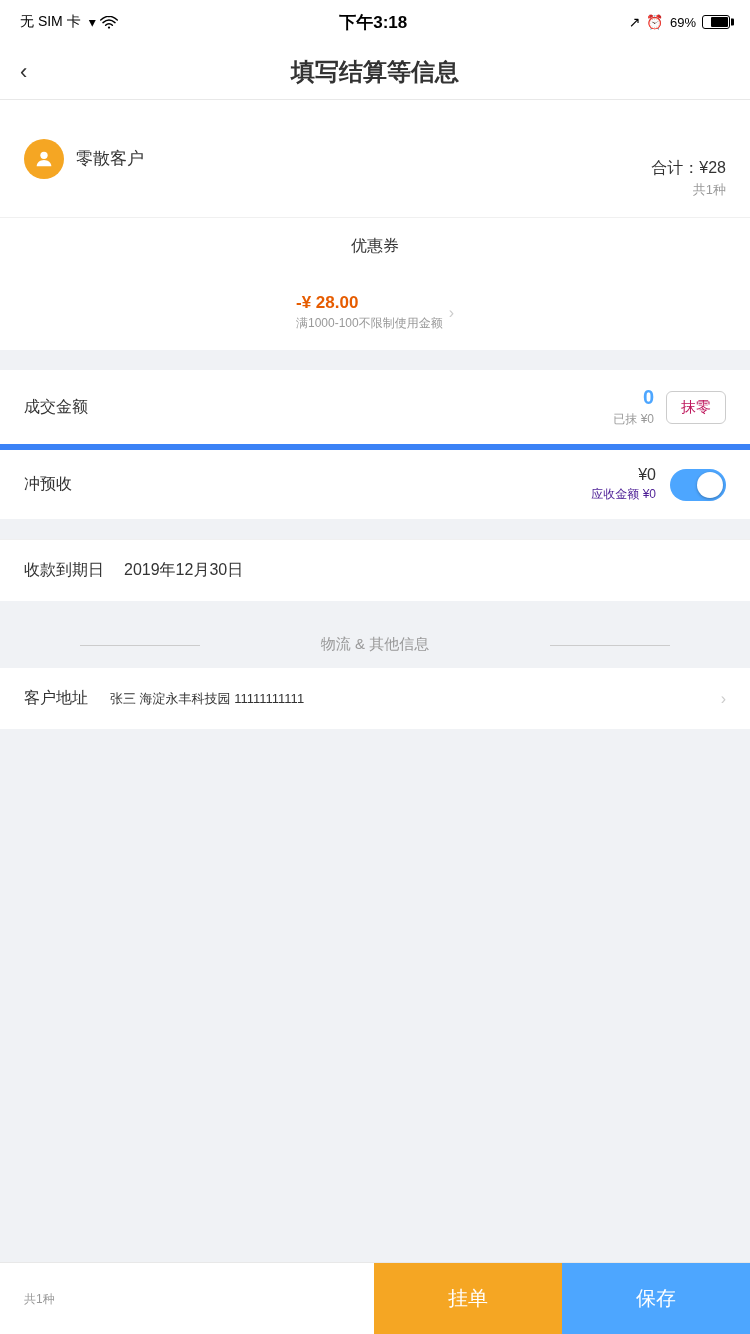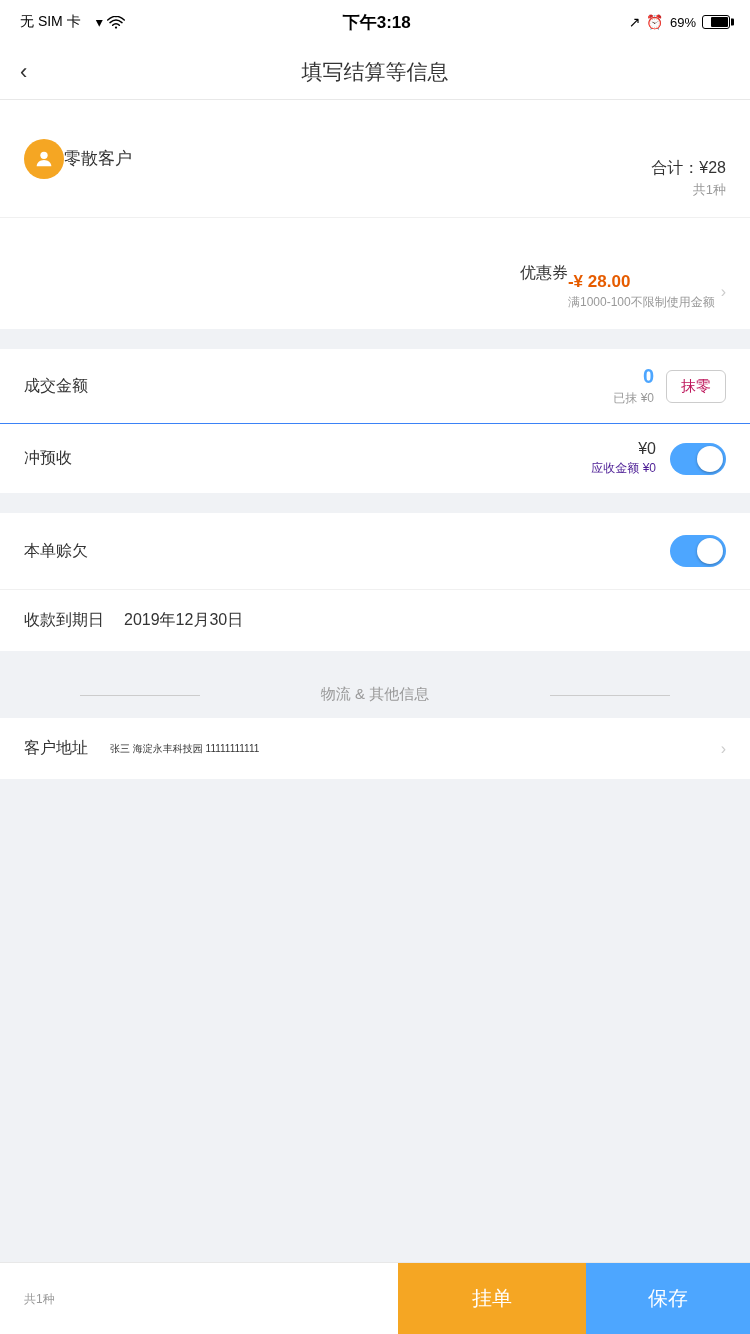--- a/index.html
+++ b/index.html
@@ -17,21 +17,21 @@
     .status-bar {
       background: #fff;
       height: 44px;
       display: flex;
       align-items: center;
       justify-content: space-between;
       padding: 0 20px;
       font-size: 14px;
       font-weight: 500;
     }
-    .status-left { display: flex; align-items: center; gap: 15px; font-size: 14px; color: #000; }
+    .status-left { display: flex; align-items: center; gap: 8px; font-size: 14px; color: #000; }
     .status-center { font-size: 17px; font-weight: 600; color: #000; }
     .status-right { display: flex; align-items: center; gap: 6px; font-size: 13px; color: #000; }
     .wifi-icon { font-size: 14px; }
     .battery-box {
       display: inline-flex; align-items: center; justify-content: flex-end;
       width: 28px; height: 14px; border: 1.5px solid #000; border-radius: 3px; padding: 1px;
       position: relative;
     }
     .battery-box::after {
       content: '';
@@ -54,22 +54,22 @@
       font-size: 22px;
       color: #333;
       cursor: pointer;
       padding: 8px;
       margin-left: -8px;
     }
     .nav-title {
       position: absolute;
       left: 50%;
       transform: translateX(-50%);
-      font-size: 21px;
-      font-weight: 400;
+      font-size: 24px;
+      font-weight: 700;
       color: #333;
     }
 
     
     .content {
       padding-bottom: 80px;
     }
 
     
     .section {
@@ -78,61 +78,62 @@
     }
 
     
     .customer-row {
       display: flex;
       align-items: center;
       justify-content: space-between;
       padding: 18px 24px;
       background: #fff;
     }
-    .customer-left { display: flex; align-items: center; gap: 0; }
+    .customer-left { display: flex; align-items: center; gap: 12px; }
     .customer-avatar {
       width: 40px; height: 40px; border-radius: 50%;
       background: #f5a623;
       display: flex; align-items: center; justify-content: center;
       font-size: 20px; color: #fff;
     }
     .customer-name { font-size: 17px; color: #333; font-weight: 500; }
     .customer-right { text-align: right; margin-top: 40px; }
     .customer-total { font-size: 16px; color: #333; }
     .customer-count { font-size: 13px; color: #999; margin-top: 2px; }
 
     
     .coupon-row {
       display: flex;
       align-items: center;
-      justify-content: flex-end;
+      justify-content: flex-start;
       padding: 18px 24px;
       background: #fff;
       border-top: 1px solid #f0f0f0;
       cursor: pointer;
+      flex-direction: column;
     }
     .coupon-label { font-size: 16px; color: #333; }
     .coupon-amount { font-size: 17px; color: #e65c00; font-weight: 600; }
     .coupon-desc { font-size: 12px; color: #999; margin-top: 2px; text-align: right; }
     .coupon-chevron { font-size: 16px; color: #ccc; }
 
     
     .divider-section {
       height: 10px;
       background: #f0f2f5;
     }
 
     
     .form-row {
       display: flex;
       align-items: center;
       justify-content: space-between;
       padding: 16px 24px;
       background: #fff;
-      border-bottom: 1px solid #3b82f6;
+      border-bottom: 6px solid #3b82f6;
     }
     .form-label { font-size: 16px; color: #333; }
     .form-right { display: flex; align-items: center; gap: 12px; text-align: right; }
 
     
     .amount-input {
       font-size: 20px;
       color: #4da6ff;
       font-weight: 600;
       border: none;
@@ -220,21 +221,21 @@
     .address-row {
       display: flex;
       align-items: center;
       padding: 20px 24px;
       background: #fff;
       cursor: pointer;
       justify-content: space-between;
       border-radius: 14px;
     }
     .address-label { font-size: 16px; color: #333; min-width: 70px; }
-    .address-value { font-size: 10px; color: #333; flex: 1; margin-left: 16px; }
+    .address-value { font-size: 13px; color: #333; flex: 1; margin-left: 16px; }
     .address-chevron { font-size: 16px; color: #ccc; margin-left: 8px; }
 
     
     .bottom-bar {
       position: fixed;
       bottom: 0;
       width: 750px;
       height: 72px;
       background: #fff;
       display: flex;
@@ -249,21 +250,21 @@
     .bottom-deal span { font-size: 18px; font-weight: 600; color: #333; margin-left: 4px; }
     .bottom-count { font-size: 12px; color: #999; margin-top: 2px; }
     .btn-hang {
       width: 188px; height: 72px;
       background: #f5a623;
       display: flex; align-items: center; justify-content: center;
       font-size: 20px; color: #fff; font-weight: 500;
       cursor: pointer;
     }
     .btn-save {
-      width: 164px; height: 72px;
+      width: 188px; height: 72px;
       background: #4da6ff;
       display: flex; align-items: center; justify-content: center;
       font-size: 20px; color: #fff; font-weight: 500;
       cursor: pointer;
     }
   </style>
 </head>
 <body>
 
 <div class="status-bar">
@@ -350,26 +351,20 @@
         <div class="toggle">
           <div class="toggle-knob"></div>
         </div>
       </div>
     </div>
   </div>
 
   <div class="divider-section"></div>
 
   <div class="section">
-    <div class="debt-row">
-      <span class="form-label">本单赊欠</span>
-      <div class="toggle">
-        <div class="toggle-knob"></div>
-      </div>
-    </div>
     <div class="due-date-row">
       <span class="due-date-label">收款到期日</span>
       <span class="due-date-value">2019年12月30日</span>
     </div>
   </div>
 
   <div class="divider-section"></div>
 
   <div class="logistics-header">
     <span class="logistics-title">物流 &amp; 其他信息</span>

